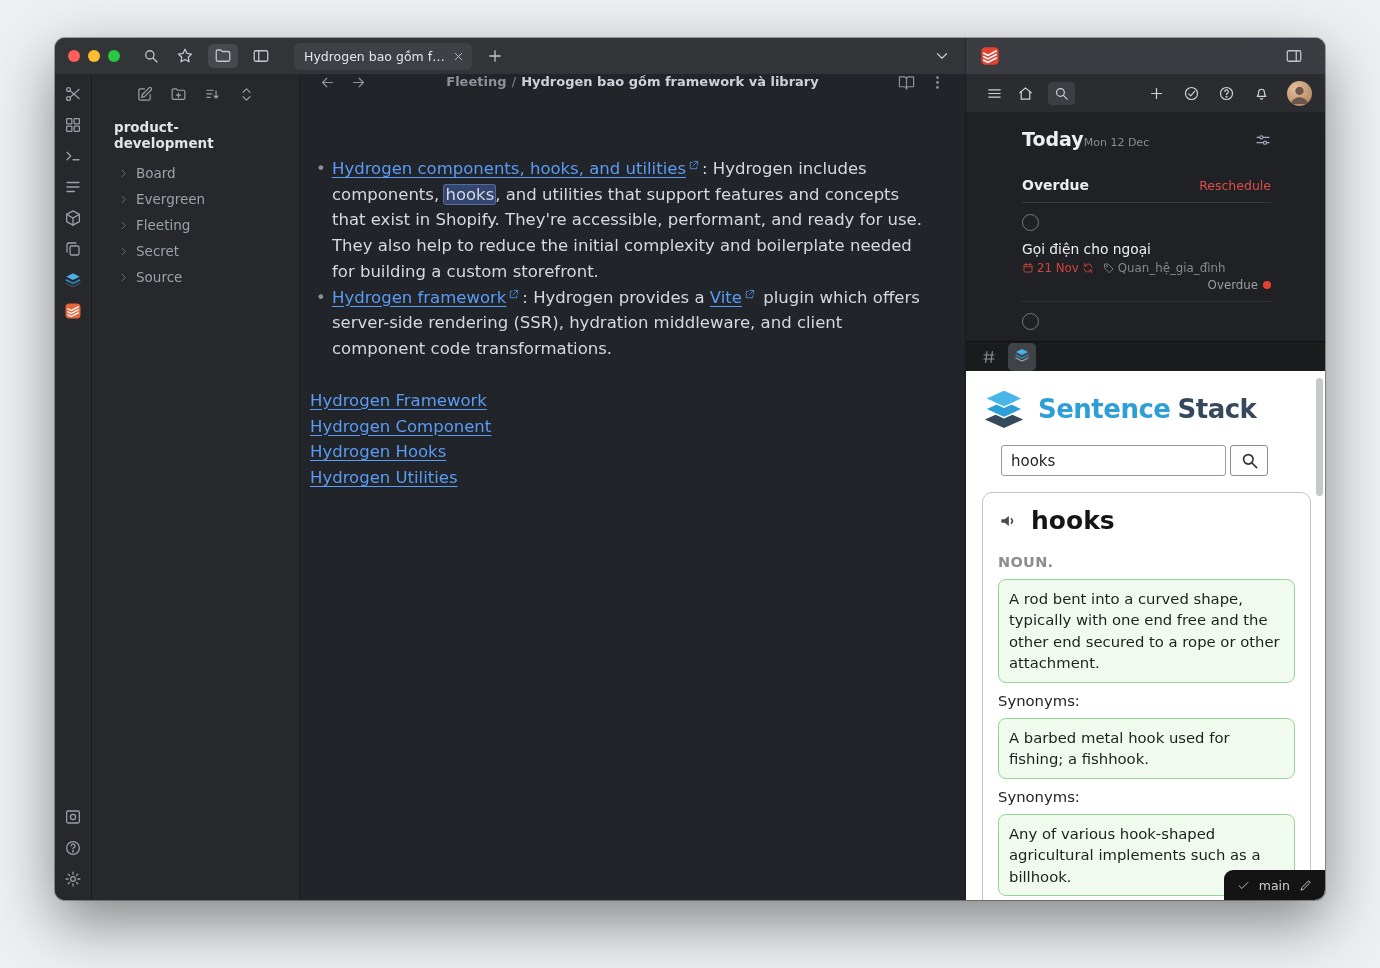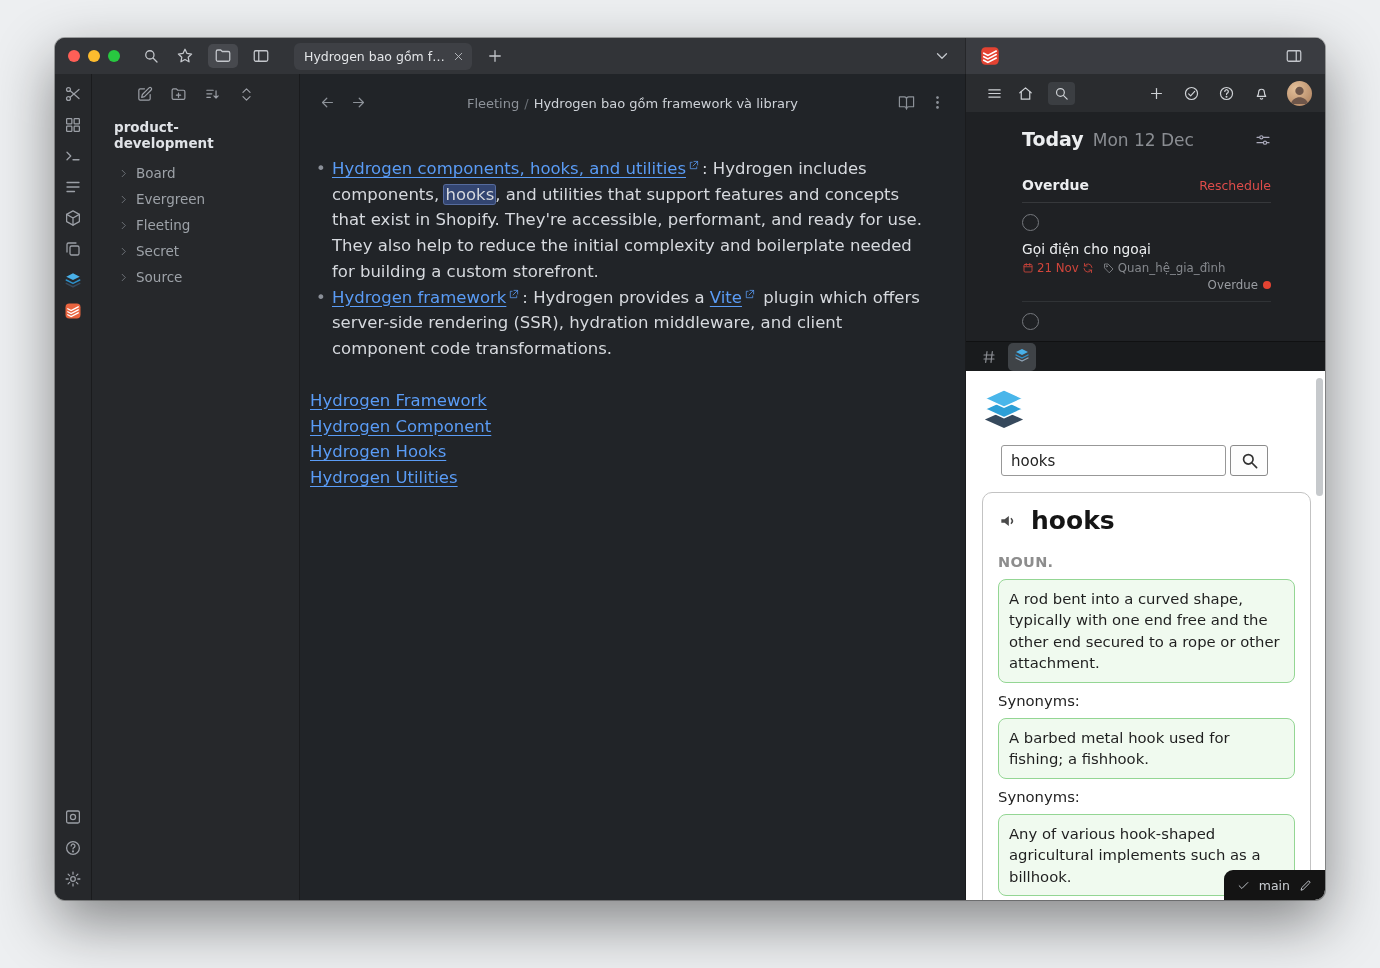--- a/index.html
+++ b/index.html
@@ -41,21 +41,21 @@
   .ribbon-bottom { margin-top:auto; display:flex; flex-direction:column; gap:13px; align-items:center; }
 
   .explorer { flex:0 0 208px; background:#26282b; border-right:1px solid #1a1b1d; padding:8px 6px; color:#9da2a8; }
   .exp-toolbar { display:flex; justify-content:center; gap:17px; padding:4px 0 12px; color:#9b9fa6; }
   .exi { width:17px; height:17px; } .exi svg{ width:17px; height:17px; }
   .vault-title { font-weight:bold; font-size:13.5px; color:#e0e3e7; padding:4px 16px 9px; }
   .tree-item { display:flex; align-items:center; gap:7px; padding:5px 8px 5px 20px; font-size:13.5px; color:#9da2a8; border-radius:5px; }
   .chev { width:11px; height:11px; color:#7e838a; flex:none; } .chev svg{width:11px;height:11px;}
 
   .editor { flex:1; min-width:0; background:#212428; display:flex; flex-direction:column; }
-  .editor-header { flex:0 0 37px; display:flex; align-items:flex-end; padding:0 12px; color:#8d9299; }
+  .editor-header { flex:0 0 37px; display:flex; align-items:flex-start; padding:0 12px; color:#8d9299;font-weight:bold; }
   .ehi { width:17px; height:17px; margin:0 7px; } .ehi svg{width:17px;height:17px;}
   .breadcrumb { flex:1; text-align:center; font-size:13px; white-space:nowrap; overflow:hidden; }
   .bc-parent { color:#8d9299; } .bc-sep { color:#6d7278; margin:0 5px; } .bc-title { color:#ced2d8; }
   .editor-content { padding:45px 20px 0 10px; }
   ul.bullets { list-style:none; width:614px; color:#d6d9de; font-size:16.5px; line-height:1.56; }
   ul.bullets li { position:relative; padding-left:22px; }
   ul.bullets li::before { content:"\2022"; position:absolute; left:6px; color:#8a8f98; }
   a.mdlink { color:#5a9cf6; text-decoration:underline; text-underline-offset:3px; cursor:pointer; }
   .ext { display:inline-block; width:11px; height:11px; color:#5a9cf6; margin:0 3px 0 2px; position:relative; top:-3px; }
   .ext svg { width:11px; height:11px; }
@@ -70,21 +70,21 @@
   .th-search { background:#3b3e42; border-radius:4px; padding:3px 5px; width:auto; height:auto; }
   .th-right { margin-left:auto; display:flex; align-items:center; }
   .th-right .thi { margin:0 9px; }
   .avatar { width:25px; height:25px; border-radius:50%; margin-left:8px;
             background:radial-gradient(circle at 35% 30%, #e4c09a, #a97c5a); overflow:hidden; flex:none; }
   .avatar svg { width:25px; height:25px; }
 
   .td-body { flex:0 0 229px; padding:16px 54px 0 56px; color:#eceef0; overflow:hidden; }
   .today-row { display:flex; align-items:baseline; }
   .today-title { font-size:19px; font-weight:bold; }
-  .today-date { font-size:17px; color:#8a8d92; margin-left:9px; }
+  .today-date { font-size:11px; color:#8a8d92; }
   .filter-btn { margin-left:auto; width:16px; height:16px; color:#aab; position:relative; top:2px; }
   .filter-btn svg{width:16px;height:16px;}
   .overdue-row { display:flex; align-items:baseline; margin-top:27px; padding-bottom:9px; border-bottom:1px solid #36383b; }
   .overdue-label { font-size:14px; font-weight:bold; }
   .reschedule { margin-left:auto; font-size:12.5px; color:#de4c4a; cursor:pointer; }
   .task { display:flex; gap:10px; padding:10px 0 9px; border-bottom:1px solid #303336;flex-direction:column; }
   .radio { width:17px; height:17px; border:1.6px solid #75787d; border-radius:50%; flex:none; margin-top:1px; }
   .task-main { flex:1; min-width:0; }
   .task-title { font-size:13.8px; color:#eceef0; }
   .task-meta { display:flex; align-items:center; gap:5px; margin-top:4px; font-size:11.8px; }
@@ -541,20 +541,21 @@
             </svg></span>
       </div>
 
       <div class="webview">
         <div class="ss-header">
           <span class="ss-logo"><svg viewBox="0 0 48 44">
                 <path d="M24 24L44 33 24 42 4 33z" fill="#36495c"></path>
                 <path d="M24 13L44 22 24 31 4 22z" fill="#2d9fd6" stroke="#fff" stroke-width="1.6"></path>
                 <path d="M24 2L44 11 24 20 4 11z" fill="#49b6ea" stroke="#fff" stroke-width="1.6"></path>
               </svg></span>
+          <span class="brand"><span class="b1">Sentence</span><span class="b2">Stack</span></span>
         </div>
         <div class="ss-search">
           <input class="ss-input" type="text" value="hooks" style="">
           <span class="ss-btn">
               <svg class="i" viewBox="0 0 24 24">
                 <circle cx="10.5" cy="10.5" r="6"></circle>
                 <line x1="15.2" y1="15.2" x2="21" y2="21"></line>
               </svg>
             </span>
         </div>

